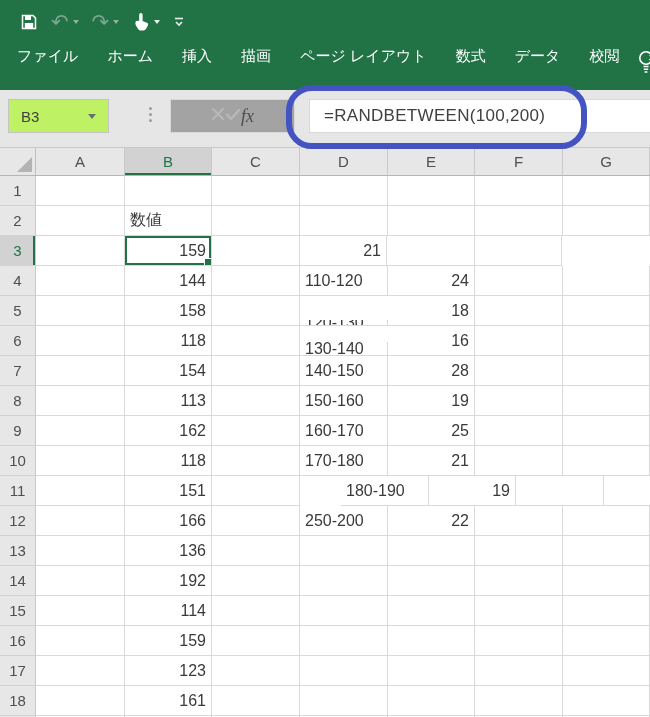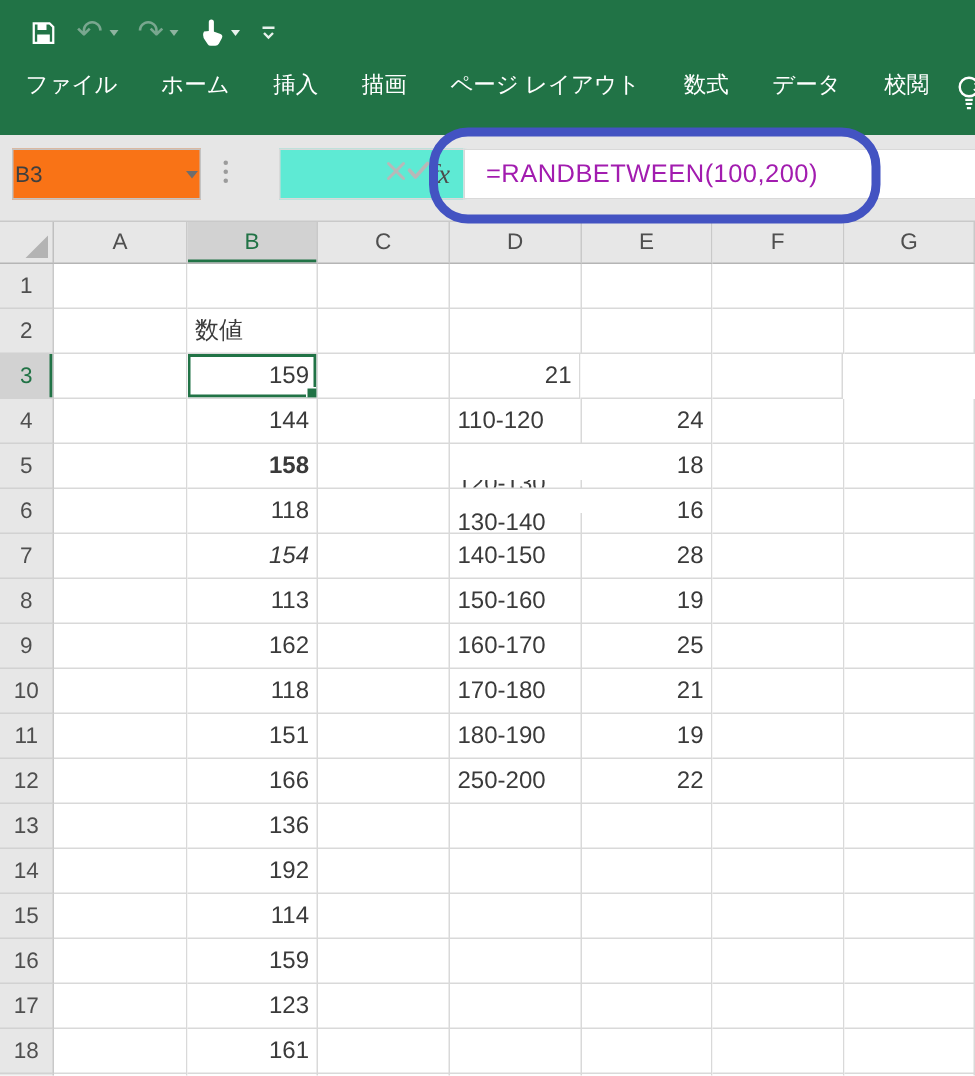--- a/index.html
+++ b/index.html
@@ -14,27 +14,27 @@
   .qat-group{display:flex;align-items:center;gap:4px}
   .qat svg{display:block}
   .glyph-dim{color:#79a78f;font-size:21px;line-height:20px}
   .caret{width:0;height:0;border-left:3px solid transparent;border-right:3px solid transparent;border-top:4px solid #8fb3a0}
   .caret.white{border-top-color:#e8f1ec}
   .tabbar{position:absolute;left:17px;top:47px;display:flex;gap:29px;align-items:center;white-space:nowrap}
   .tab{color:#ffffff;font-size:15px;cursor:default}
   .bulb{position:absolute;right:-8px;top:49px}
   
   .formula-strip{position:relative;height:57px;background:#e6e6e6;border-bottom:1px solid #c9c9c9}
-  .name-box{position:absolute;left:8px;top:9px;width:126px;height:34px;background:#f97316;border:1px solid #c3c3c3;box-sizing:border-box;display:flex;align-items:center;justify-content:space-between;padding:0 1px;font-size:15px;color:#3f3f3f}
+  .name-box{position:absolute;left:8px;top:9px;width:101px;height:34px;background:#bef264;border:1px solid #c3c3c3;box-sizing:border-box;display:flex;align-items:center;justify-content:space-between;padding:0 12px;font-size:15px;color:#3f3f3f}
   .nb-arrow{width:0;height:0;border-left:4px solid transparent;border-right:4px solid transparent;border-top:5px solid #6d6d6d}
   .dots{position:absolute;left:149px;top:17px;display:flex;flex-direction:column;gap:3px}
   .dots i{width:3px;height:3px;background:#9b9b9b;border-radius:50%}
-  .fb-buttons{position:absolute;left:186px;top:9px;width:125px;height:34px;background:#5eead4;border:1px solid #d9d9d9;box-sizing:border-box;display:flex;align-items:center;justify-content:flex-end;padding:0 10px}
+  .fb-buttons{position:absolute;left:170px;top:9px;width:125px;height:34px;background:#a3a3a3;border:1px solid #d9d9d9;box-sizing:border-box;display:flex;align-items:center;justify-content:center;padding:0 10px}
   .fx{font-family:"Liberation Serif","DejaVu Serif",serif;font-style:italic;font-size:18px;color:#4d4d4d}
-  .formula-input{position:absolute;left:309px;top:9px;right:0;height:34px;background:#fff;border:1px solid #d9d9d9;border-right:none;box-sizing:border-box;display:flex;align-items:center;padding-left:14px;font-size:17px;color:#a21caf;letter-spacing:.3px}
+  .formula-input{position:absolute;left:309px;top:9px;right:0;height:34px;background:#fff;border:1px solid #d9d9d9;border-right:none;box-sizing:border-box;display:flex;align-items:center;padding-left:14px;font-size:17px;color:#404040;letter-spacing:.3px}
   .annotation{position:absolute;left:286px;top:-5px;width:301px;height:64px;border:6px solid #4353c2;border-radius:26px;box-sizing:border-box;pointer-events:none;z-index:6}
   
   .grid{position:relative;background:#fff}
   .grid-header{display:flex;height:28px}
   .corner{position:relative;width:36px;flex:none;background:#e7e7e7;border-right:1px solid #c0c0c0;border-bottom:1px solid #b5b5b5;box-sizing:border-box}
   .corner::after{content:"";position:absolute;right:3px;bottom:3px;width:0;height:0;border-left:15px solid transparent;border-bottom:15px solid #b3b3b3}
   .col-head{flex:none;background:#e7e7e7;border-right:1px solid #c9c9c9;border-bottom:1px solid #b5b5b5;box-sizing:border-box;display:flex;align-items:center;justify-content:center;font-size:15px;color:#4f4f4f}
   .col-head.hl{background:#d2d2d2;color:#217346;box-shadow:inset 0 -2px 0 #217346}
   .row{display:flex;height:30px}
   .row-head{flex:none;width:36px;background:#e7e7e7;border-right:1px solid #c9c9c9;border-bottom:1px solid #d2d2d2;box-sizing:border-box;display:flex;align-items:center;justify-content:center;font-size:15px;color:#4f4f4f}
@@ -176,41 +176,41 @@
         <div class="cell num" style="width: 87px;">144</div>
         <div class="cell" style="width: 88px;"></div>
         <div class="cell" style="width: 88px;">110-120</div>
         <div class="cell num" style="width: 87px;">24</div>
         <div class="cell" style="width: 88px;"></div>
         <div class="cell" style="width: 87px;"></div>
       </div>
       <div class="row">
         <div class="row-head">5</div>
         <div class="cell" style="width: 89px;"></div>
-        <div class="cell num" style="width: 87px; font-weight: bold;">158</div>
+        <div class="cell num" style="width: 87px;">158</div>
         <div class="cell" style="width: 88px;"></div>
         <div class="cell" style="width: 88px; margin-top: 24px;">120-130</div>
         <div class="cell num" style="width: 87px;">18</div>
         <div class="cell" style="width: 88px;"></div>
         <div class="cell" style="width: 87px;"></div>
       </div>
       <div class="row">
         <div class="row-head">6</div>
         <div class="cell" style="width: 89px;"></div>
         <div class="cell num" style="width: 87px;">118</div>
         <div class="cell" style="width: 88px;"></div>
         <div class="cell" style="width: 88px; margin-top: 16px;">130-140</div>
         <div class="cell num" style="width: 87px;">16</div>
         <div class="cell" style="width: 88px;"></div>
         <div class="cell" style="width: 87px;"></div>
       </div>
       <div class="row">
         <div class="row-head">7</div>
         <div class="cell" style="width: 89px;"></div>
-        <div class="cell num" style="width: 87px; font-style: italic;">154</div>
+        <div class="cell num" style="width: 87px;">154</div>
         <div class="cell" style="width: 88px;"></div>
         <div class="cell" style="width: 88px;">140-150</div>
         <div class="cell num" style="width: 87px;">28</div>
         <div class="cell" style="width: 88px;"></div>
         <div class="cell" style="width: 87px;"></div>
       </div>
       <div class="row">
         <div class="row-head">8</div>
         <div class="cell" style="width: 89px;"></div>
         <div class="cell num" style="width: 87px;">113</div>
@@ -238,21 +238,21 @@
         <div class="cell" style="width: 88px;">170-180</div>
         <div class="cell num" style="width: 87px;">21</div>
         <div class="cell" style="width: 88px;"></div>
         <div class="cell" style="width: 87px;"></div>
       </div>
       <div class="row">
         <div class="row-head">11</div>
         <div class="cell" style="width: 89px;"></div>
         <div class="cell num" style="width: 87px;">151</div>
         <div class="cell" style="width: 88px;"></div>
-        <div class="cell" style="width: 88px;">180-190</div>
+        <div class="cell" style="width: 88px; margin-left: 41px;">180-190</div>
         <div class="cell num" style="width: 87px;">19</div>
         <div class="cell" style="width: 88px;"></div>
         <div class="cell" style="width: 87px;"></div>
       </div>
       <div class="row">
         <div class="row-head">12</div>
         <div class="cell" style="width: 89px;"></div>
         <div class="cell num" style="width: 87px;">166</div>
         <div class="cell" style="width: 88px;"></div>
         <div class="cell" style="width: 88px;">250-200</div>

